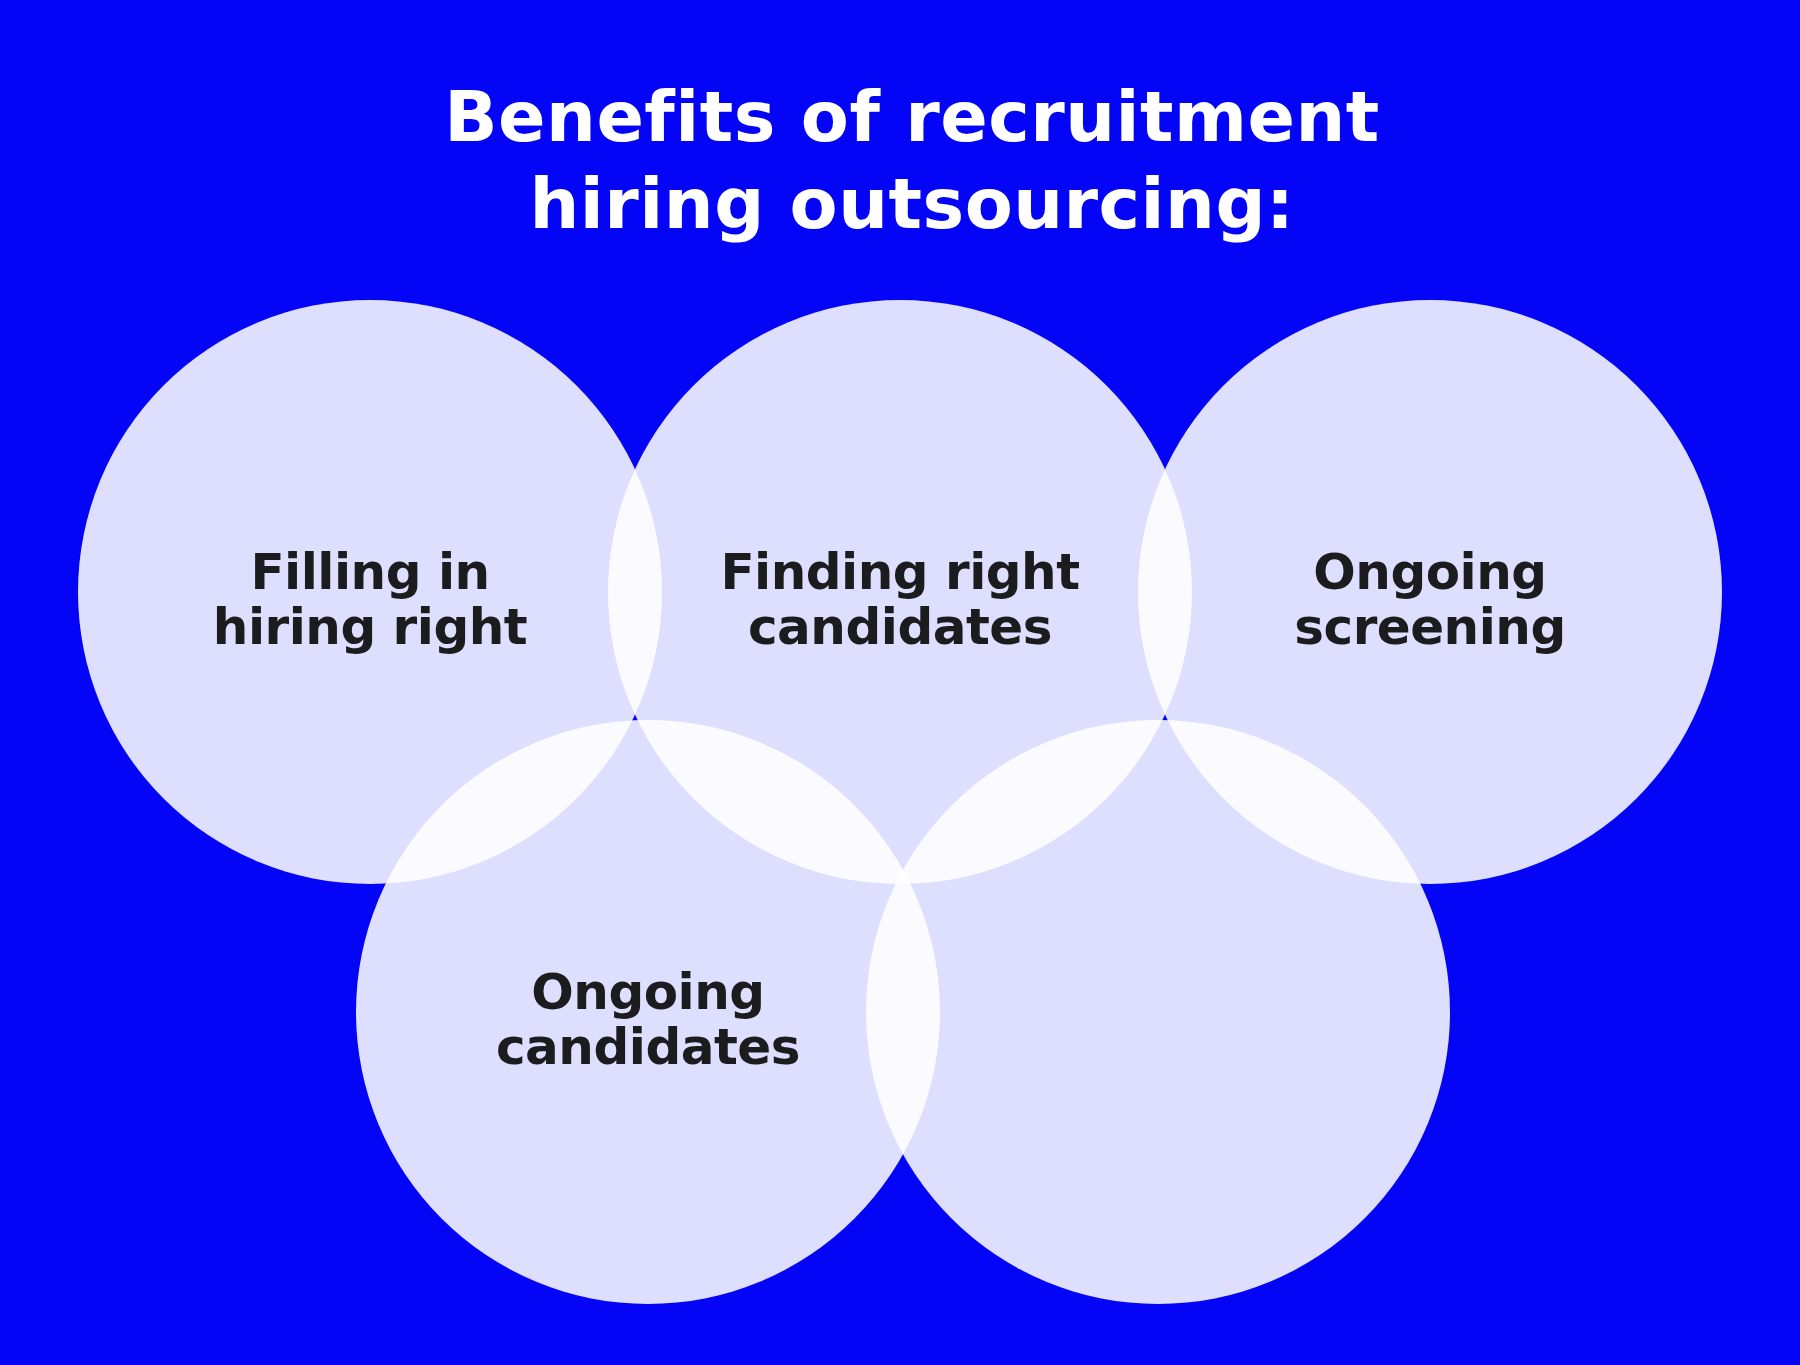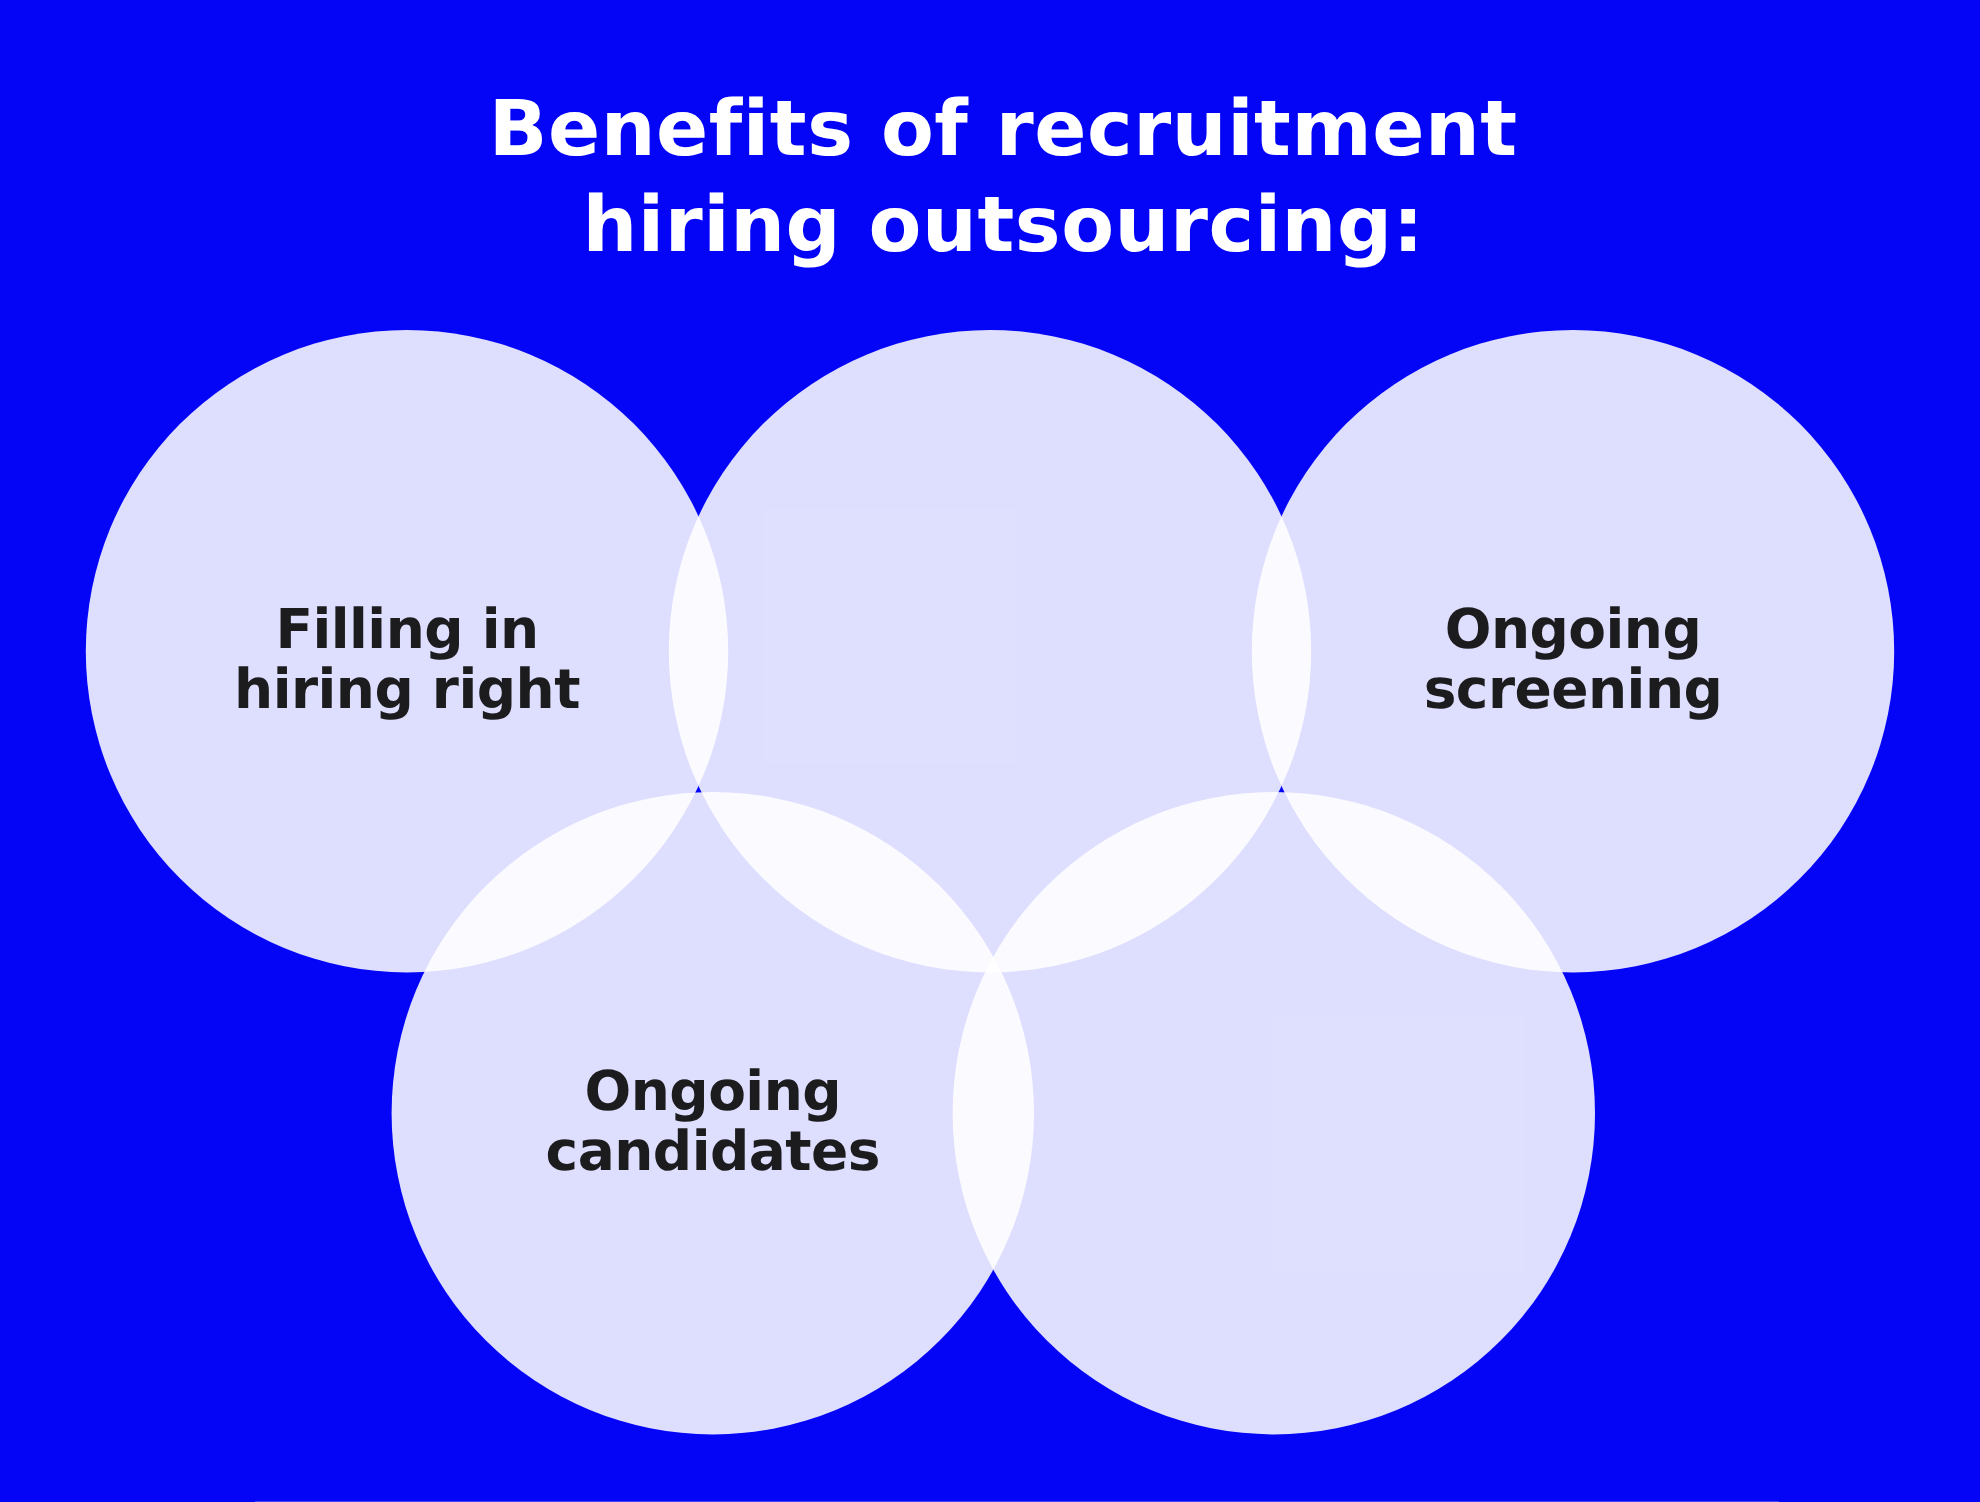--- a/index.html
+++ b/index.html
@@ -75,20 +75,24 @@
   <div class="circle c2"></div>
   <div class="circle c3"></div>
   <div class="circle c4"></div>
   <div class="circle c5"></div>
 
   <div class="label c1">
     <span>Filling in</span>
     <span>hiring right</span>
   </div>
 
+  <div class="label c2">
+    <span>Finding right</span>
+    <span>candidates</span>
+  </div>
 
   <div class="label c3">
     <span>Ongoing</span>
     <span>screening</span>
   </div>
 
   <div class="label c4">
     <span>Ongoing</span>
     <span>candidates</span>
   </div>

